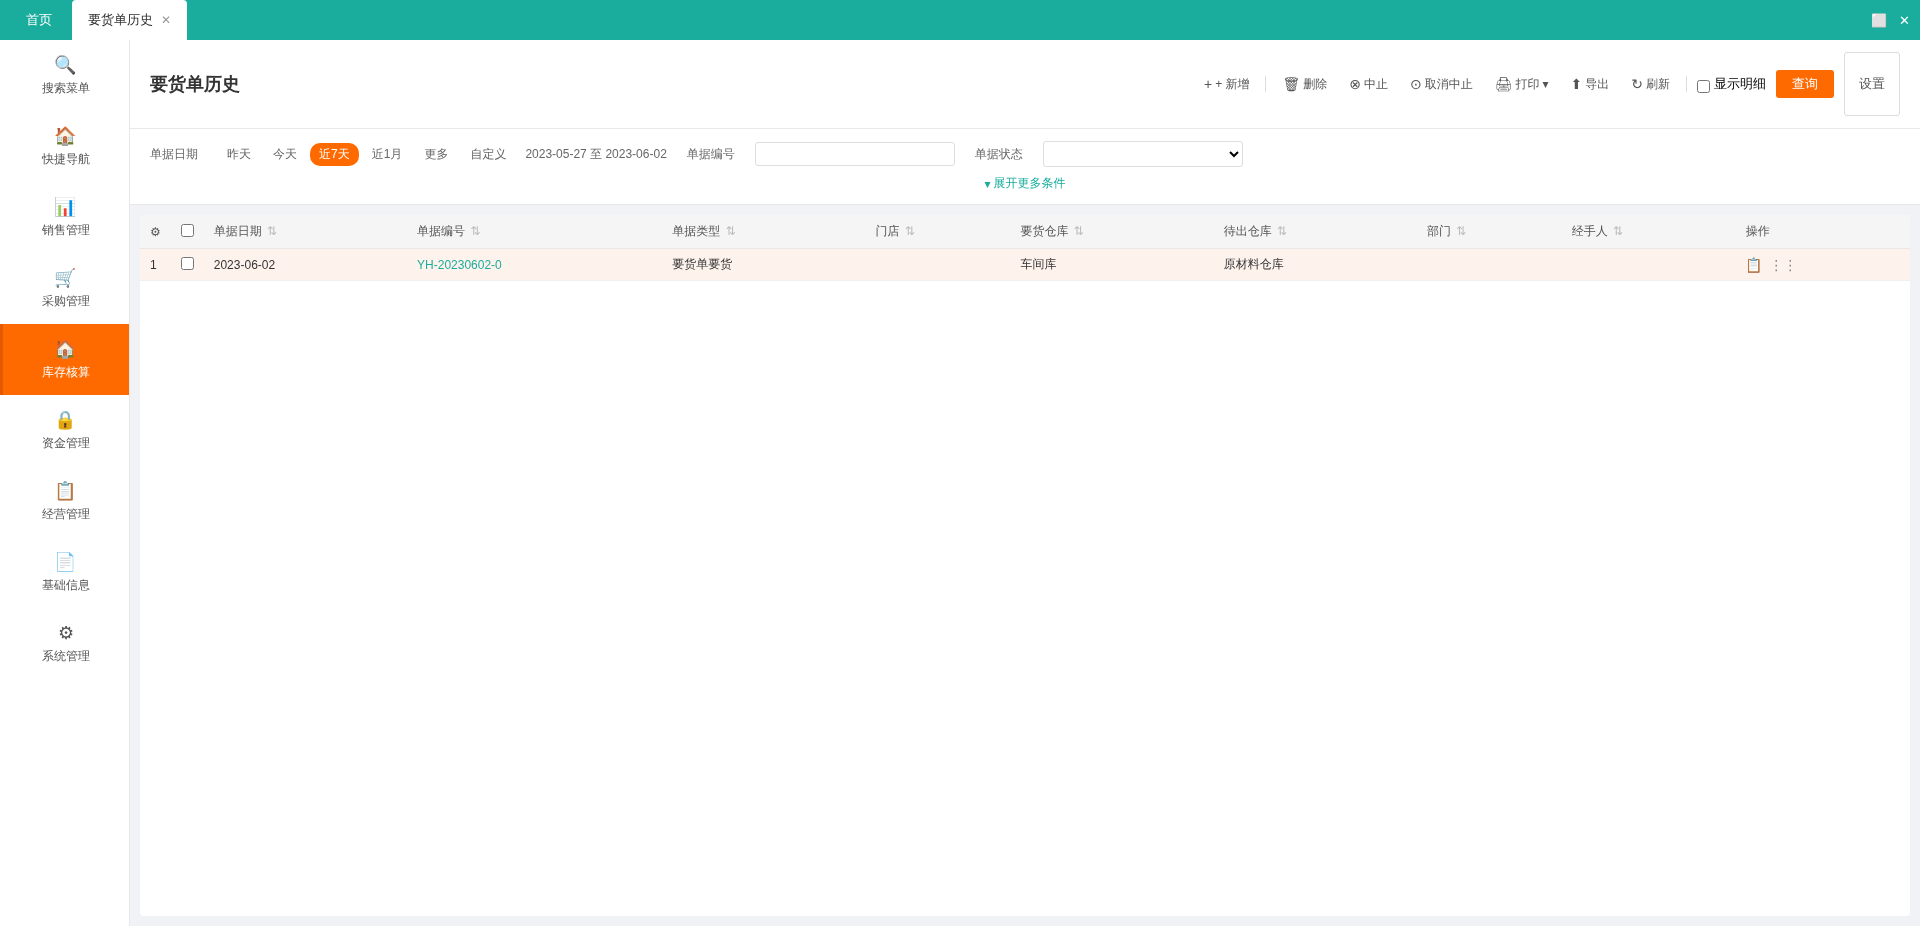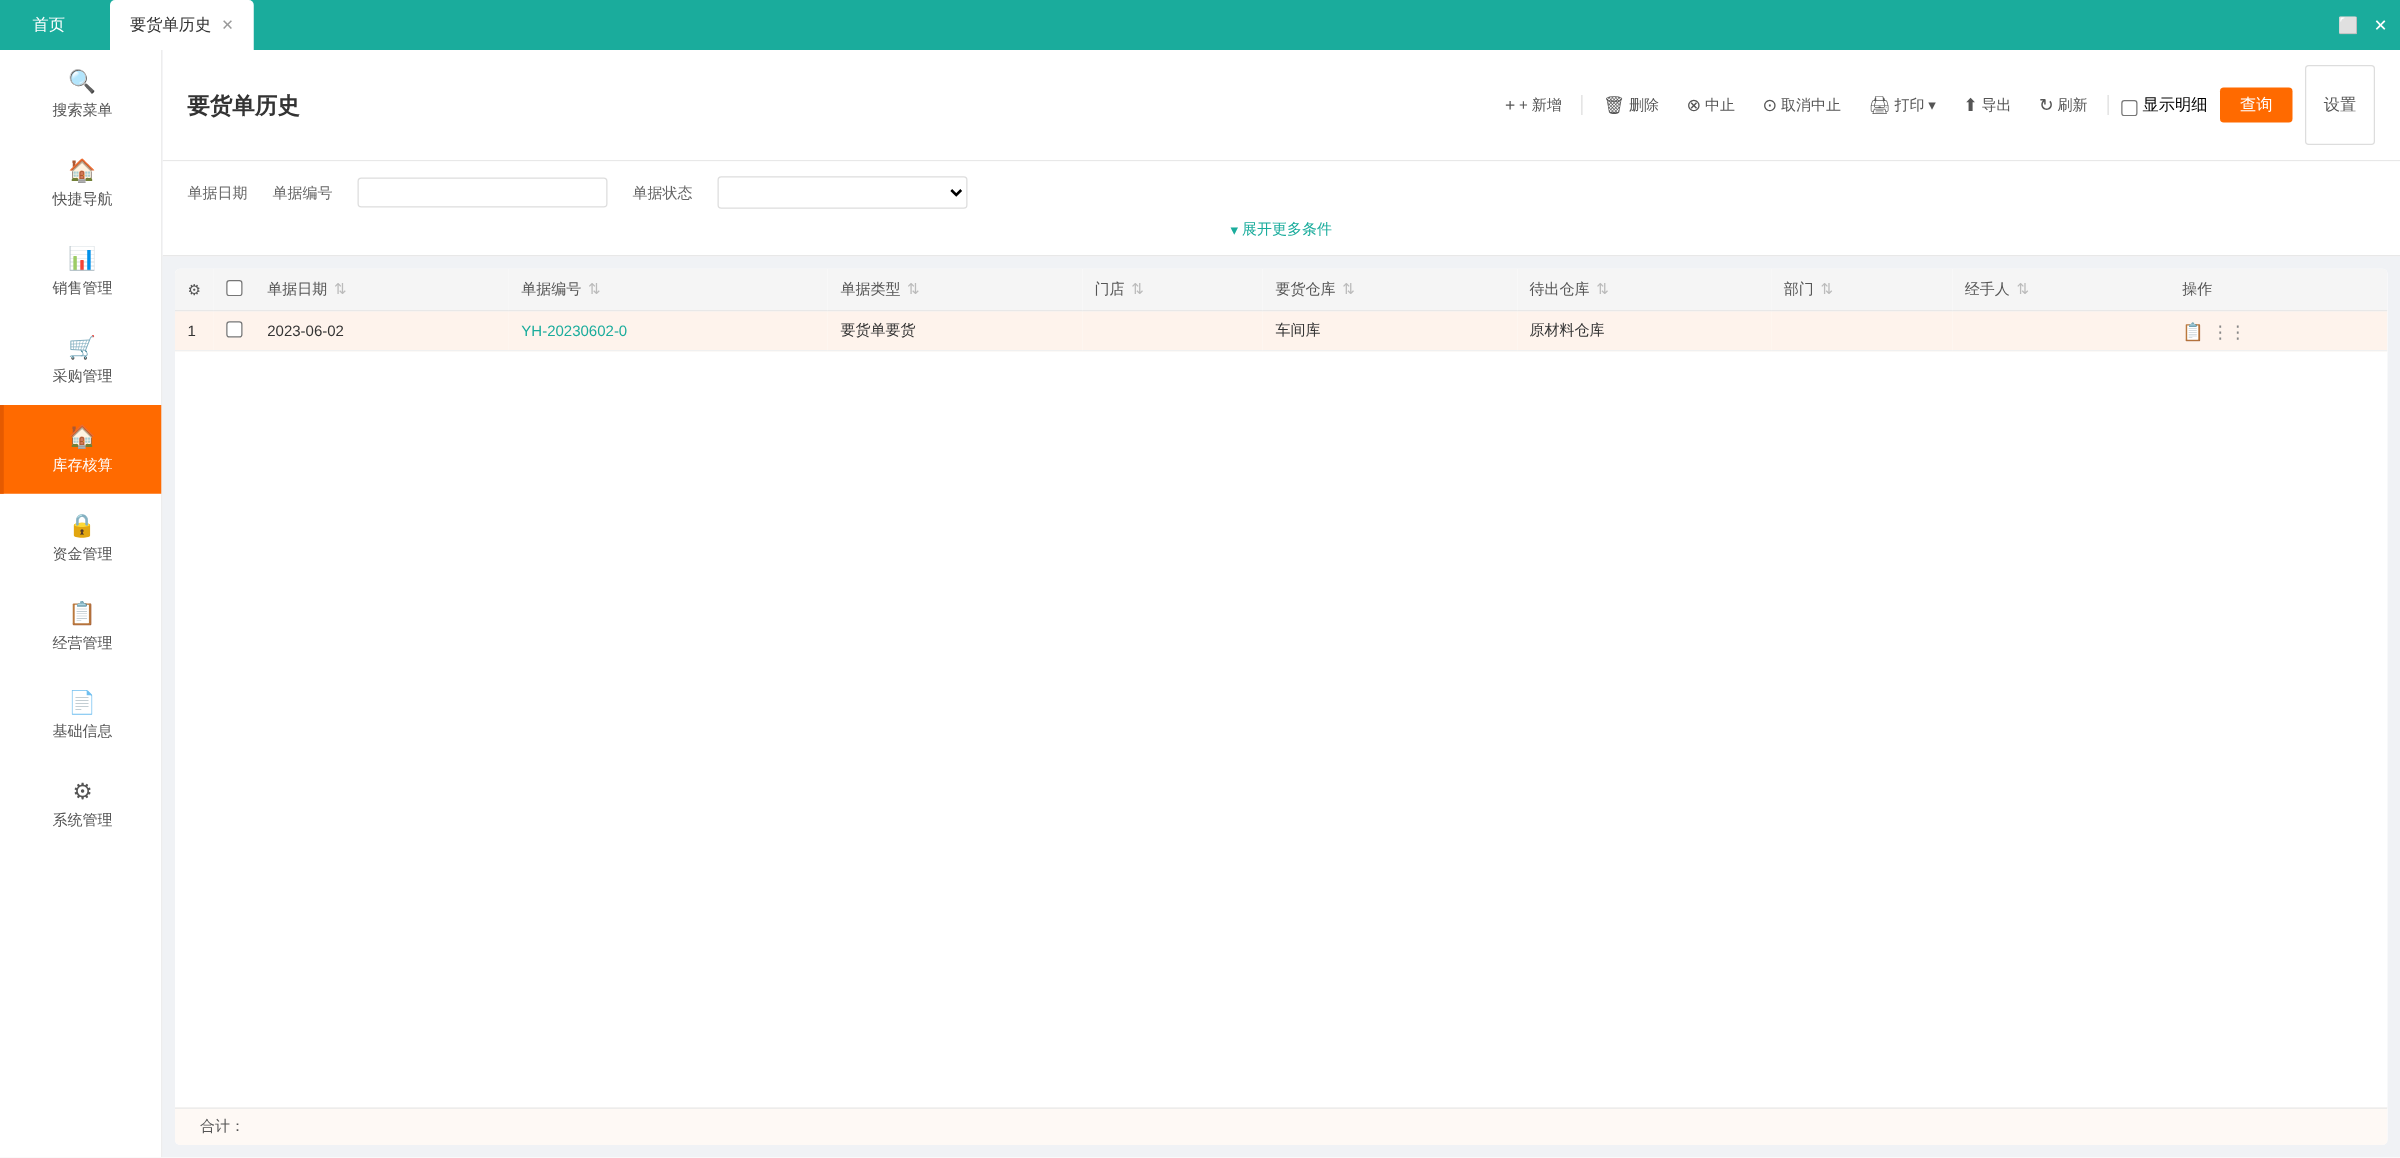--- a/index.html
+++ b/index.html
@@ -1,19 +1,19 @@
 <!DOCTYPE html>
 <html><head>
   <meta charset="utf-8">
   <style>
     * { box-sizing: border-box; margin: 0; padding: 0; }
     body { font-family: "Microsoft YaHei", Arial, sans-serif; font-size: 13px; background: #f5f5f5; display: flex; flex-direction: column; height: 926px; overflow: hidden; }
 
     
-    .top-bar { height: 40px; background: #1aac9c; display: flex; align-items: center; padding: 0 10px; gap: 20px; }
+    .top-bar { height: 40px; background: #1aac9c; display: flex; align-items: center; padding: 0 10px; gap: 4px; }
     .tab-item { height: 40px; display: flex; align-items: center; padding: 0 16px; cursor: pointer; color: #fff; font-size: 13px; position: relative; }
     .tab-item.home { background: transparent; color: #fff; }
     .tab-item.active { background: #fff; color: #333; border-radius: 4px 4px 0 0; }
     .tab-close { margin-left: 8px; font-size: 12px; color: #999; cursor: pointer; }
     .top-bar-right { margin-left: auto; display: flex; align-items: center; gap: 12px; color: #fff; font-size: 13px; }
     .top-bar-right span { cursor: pointer; }
 
     
     .main-layout { display: flex; flex: 1; overflow: hidden; }
 
@@ -173,20 +173,29 @@
           <span>显示明细</span>
         </label>
         <button class="btn-primary">查询</button>
         <button class="btn-secondary">设置</button>
       </div>
     </div>
 
     <div class="filter-area">
       <div class="filter-row">
         <span class="filter-label">单据日期</span>
+        <div class="filter-dates">
+          <span class="date-btn">昨天</span>
+          <span class="date-btn">今天</span>
+          <span class="date-btn active">近7天</span>
+          <span class="date-btn">近1月</span>
+          <span class="date-btn">更多</span>
+          <span class="date-btn">自定义</span>
+          <span class="date-range">2023-05-27 至 2023-06-02</span>
+        </div>
         <span class="filter-label">单据编号</span>
         <input class="filter-input" type="text" style="">
         <span class="filter-label">单据状态</span>
         <select class="filter-select">
           <option value=""></option>
         </select>
       </div>
       <div style="display:flex;justify-content:center;">
         <span class="expand-more">
           <span>▾</span>
@@ -261,20 +270,17 @@
                 <div class="action-icons">
                   <span class="action-icon">📋</span>
                   <span class="action-icon">⋮⋮</span>
                 </div>
               </td>
             </tr>
           </tbody>
         </table>
       </div>
 
-      <div class="footer-summary">
-        <span>合计：</span>
-      </div>
     </div>
 
 
   </div>
 </div>
 
 </body></html>

